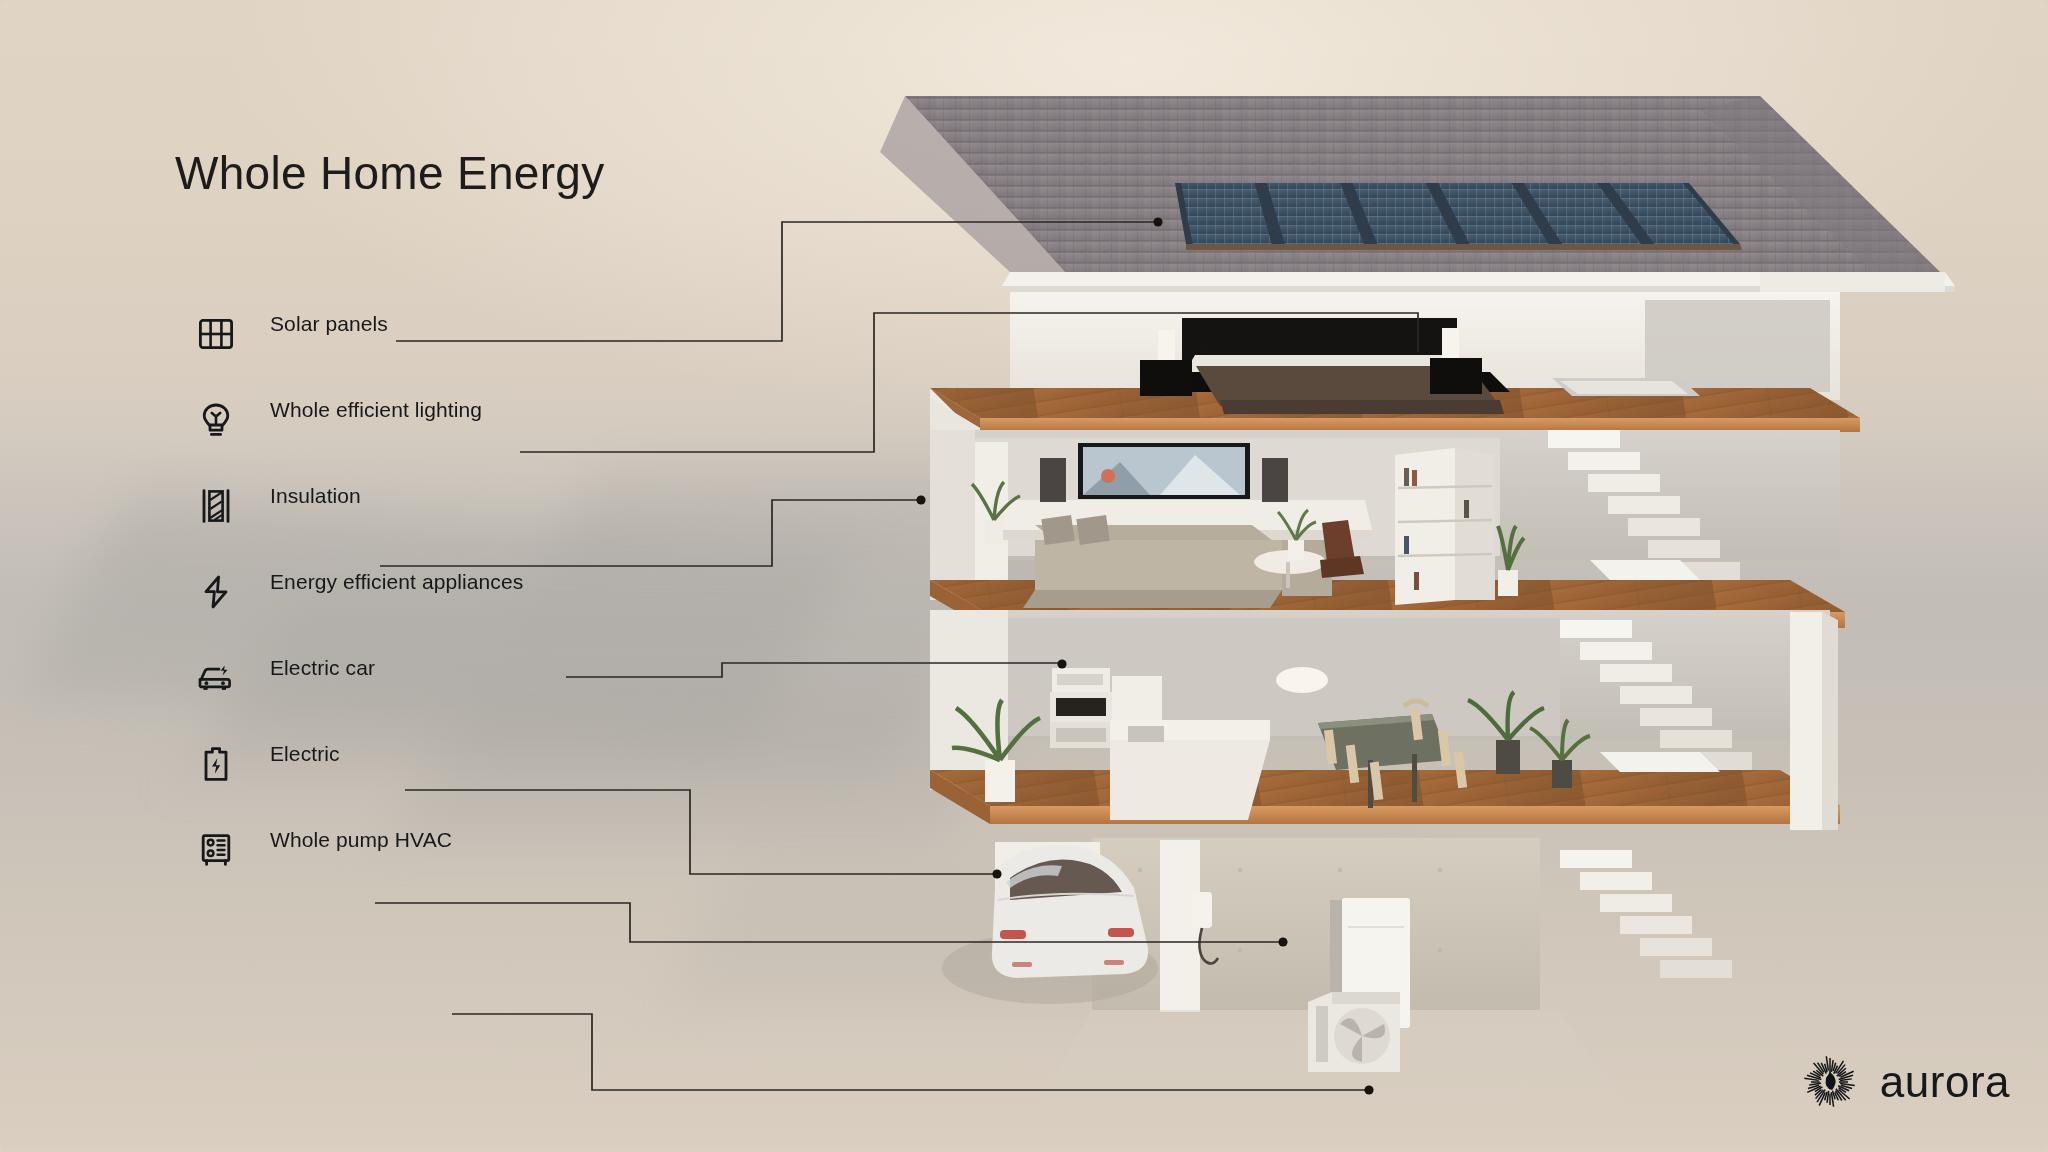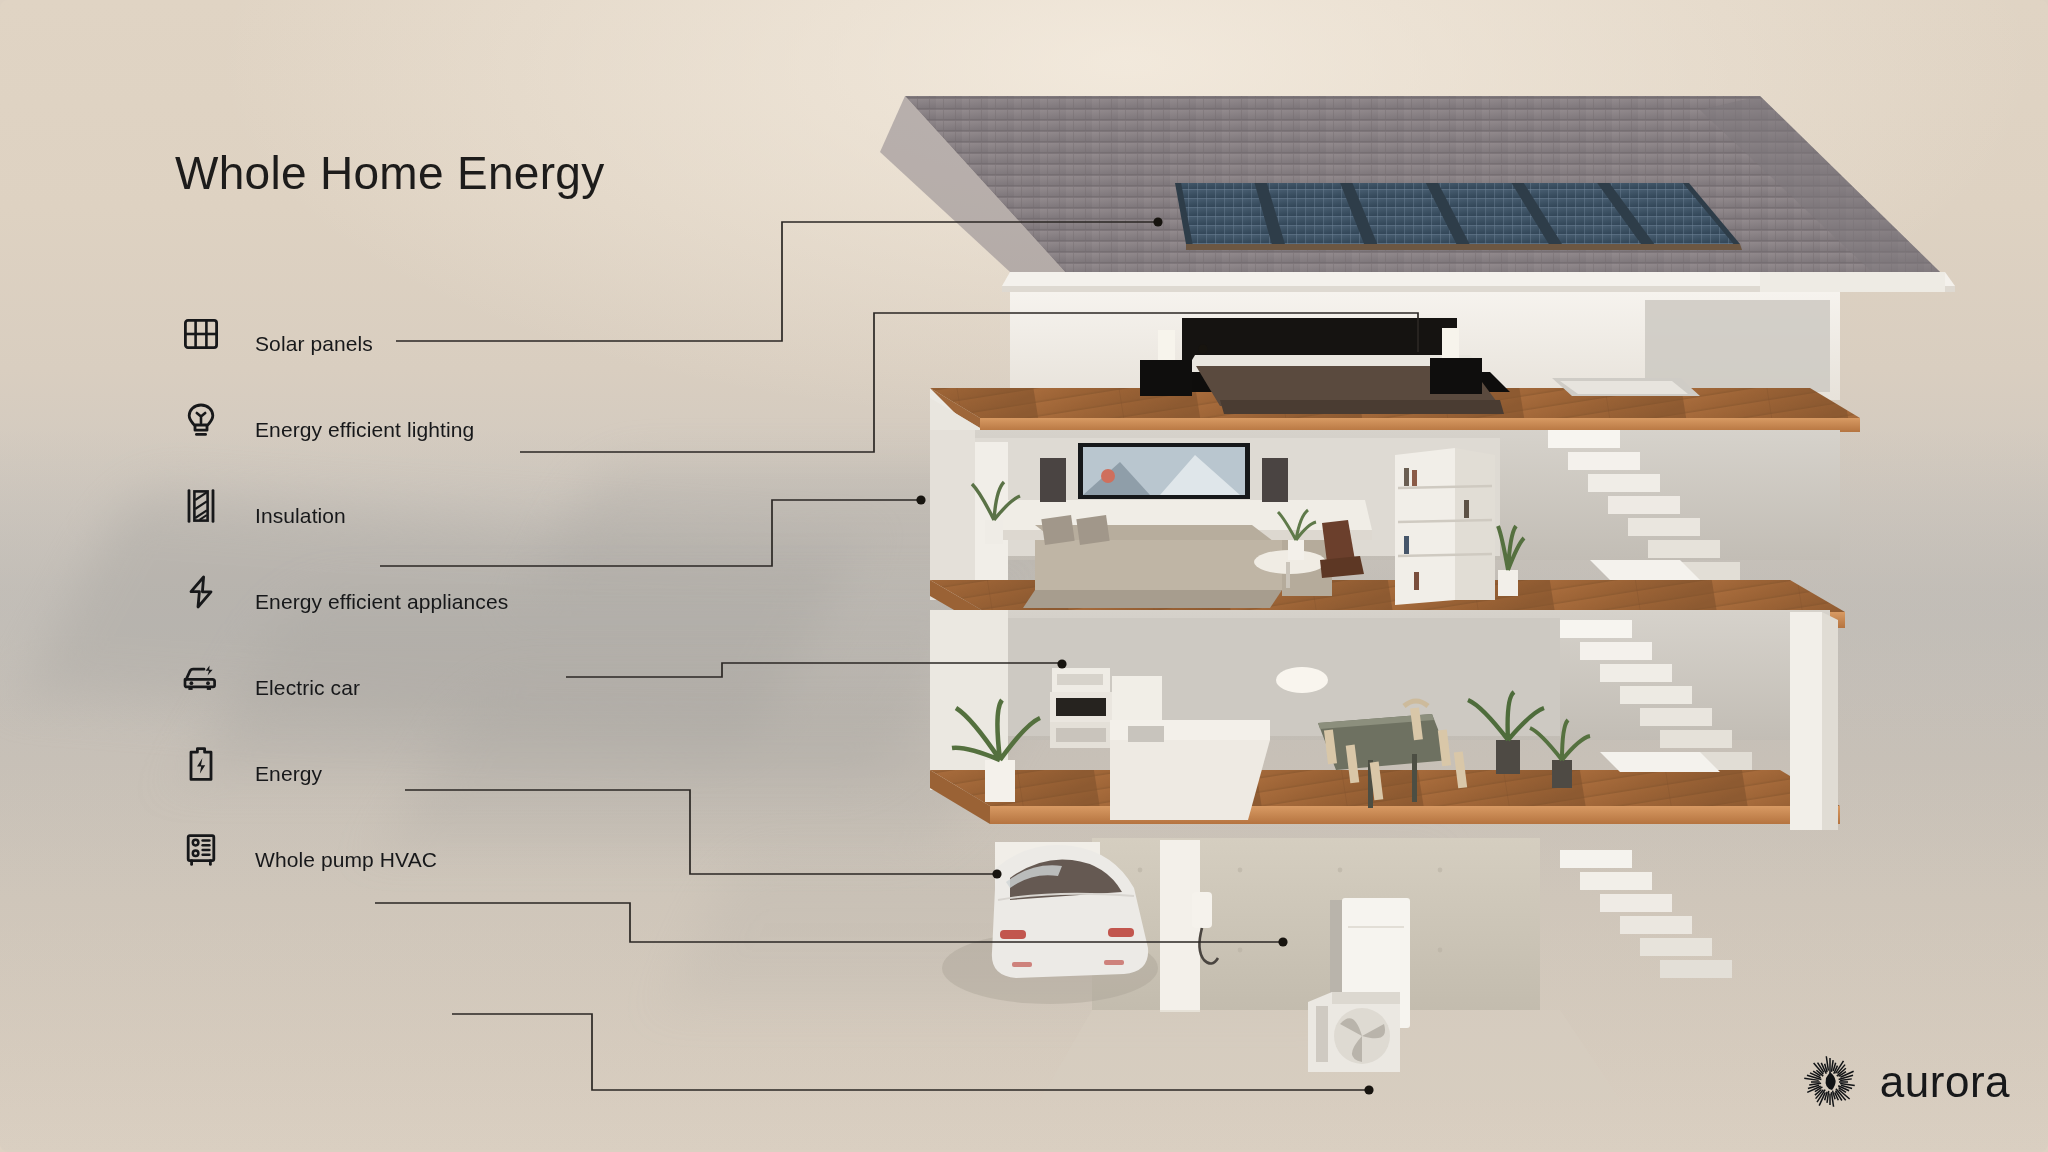--- a/index.html
+++ b/index.html
@@ -44,21 +44,21 @@
   
   .title{
     position:absolute; left:175px; top:146px;
     font-size:46px; font-weight:300; letter-spacing:.3px;
     color:#1d1c1b;
   }
 
   
   .legend{ position:absolute; left:178px; top:312px; width:470px; }
   .legend-item{
-    position:absolute; left:1px; display:flex; align-items:flex-end; height:44px;
+    position:absolute; left:16px; display:flex; align-items:flex-start; height:44px;
   }
   .legend-icon{
     width:44px; height:44px; display:flex; align-items:center; justify-content:center;
     flex:0 0 44px;
   }
   .legend-icon svg{ display:block; }
   .legend-label{
     margin-left:32px; font-size:21px; color:#17181a; font-weight:400; white-space:nowrap;
     letter-spacing:.1px;
   }
@@ -454,21 +454,21 @@
 
     <div class="legend-item" style="top:86px">
       <span class="legend-icon">
         <svg width="30" height="34" viewBox="0 0 30 34">
           <path d="M15 2 C8 2 3.2 7 3.2 12.6 C3.2 17 6.4 19.6 8.2 22 L21.8 22 C23.6 19.6 26.8 17 26.8 12.6 C26.8 7 22 2 15 2 Z" fill="none" stroke="#17181a" stroke-width="2.8" stroke-linejoin="round"></path>
           <path d="M9 22 L9 27.2 L21 27.2 L21 22" fill="none" stroke="#17181a" stroke-width="2.8" stroke-linejoin="round"></path>
           <line x1="10.4" y1="31.4" x2="19.6" y2="31.4" stroke="#17181a" stroke-width="2.8" stroke-linecap="round"></line>
           <path d="M15 20 L15 13.4 M15 13.4 L10.8 10 M15 13.4 L19.2 10" fill="none" stroke="#17181a" stroke-width="2.6" stroke-linecap="round"></path>
         </svg>
       </span>
-      <span class="legend-label">Energy efficient lighting</span>
+      <span class="legend-label">Whole efficient lighting</span>
     </div>
 
     <div class="legend-item" style="top:172px">
       <span class="legend-icon">
         <svg width="28" height="34" viewBox="0 0 28 34">
           <line x1="2" y1="1.6" x2="2" y2="32.4" stroke="#17181a" stroke-width="2.8" stroke-linecap="round"></line>
           <line x1="26" y1="1.6" x2="26" y2="32.4" stroke="#17181a" stroke-width="2.8" stroke-linecap="round"></line>
           <rect x="7.4" y="2.4" width="13.2" height="29.2" fill="none" stroke="#17181a" stroke-width="2.6"></rect>
           <g stroke="#17181a" stroke-width="2.1">
             <line x1="8.2" y1="11" x2="19.8" y2="3.4"></line>
@@ -505,21 +505,21 @@
       <span class="legend-label">Electric car</span>
     </div>
 
     <div class="legend-item" style="top:430px">
       <span class="legend-icon">
         <svg width="26" height="34" viewBox="0 0 26 34">
           <path d="M9.4 1.6 L16.6 1.6 L16.6 5.2 L23 5.2 L23 32.4 L3 32.4 L3 5.2 L9.4 5.2 Z" fill="none" stroke="#17181a" stroke-width="2.8" stroke-linejoin="round"></path>
           <path d="M14.4 11 L9 19.6 L13.2 19.6 L11.8 26.8 L17.2 18.2 L13 18.2 Z" fill="#17181a"></path>
         </svg>
       </span>
-      <span class="legend-label">Energy</span>
+      <span class="legend-label">Electric</span>
     </div>
 
     <div class="legend-item" style="top:516px">
       <span class="legend-icon">
         <svg width="30" height="32" viewBox="0 0 30 32">
           <rect x="2.2" y="1.6" width="25.6" height="25" rx="1.6" fill="none" stroke="#17181a" stroke-width="2.8"></rect>
           <circle cx="9.6" cy="8.6" r="2.8" fill="none" stroke="#17181a" stroke-width="2.5"></circle>
           <circle cx="9.6" cy="19.2" r="2.8" fill="none" stroke="#17181a" stroke-width="2.5"></circle>
           <g stroke="#17181a" stroke-width="2.5" stroke-linecap="round">
             <line x1="16.6" y1="6.4" x2="23.4" y2="6.4"></line>

